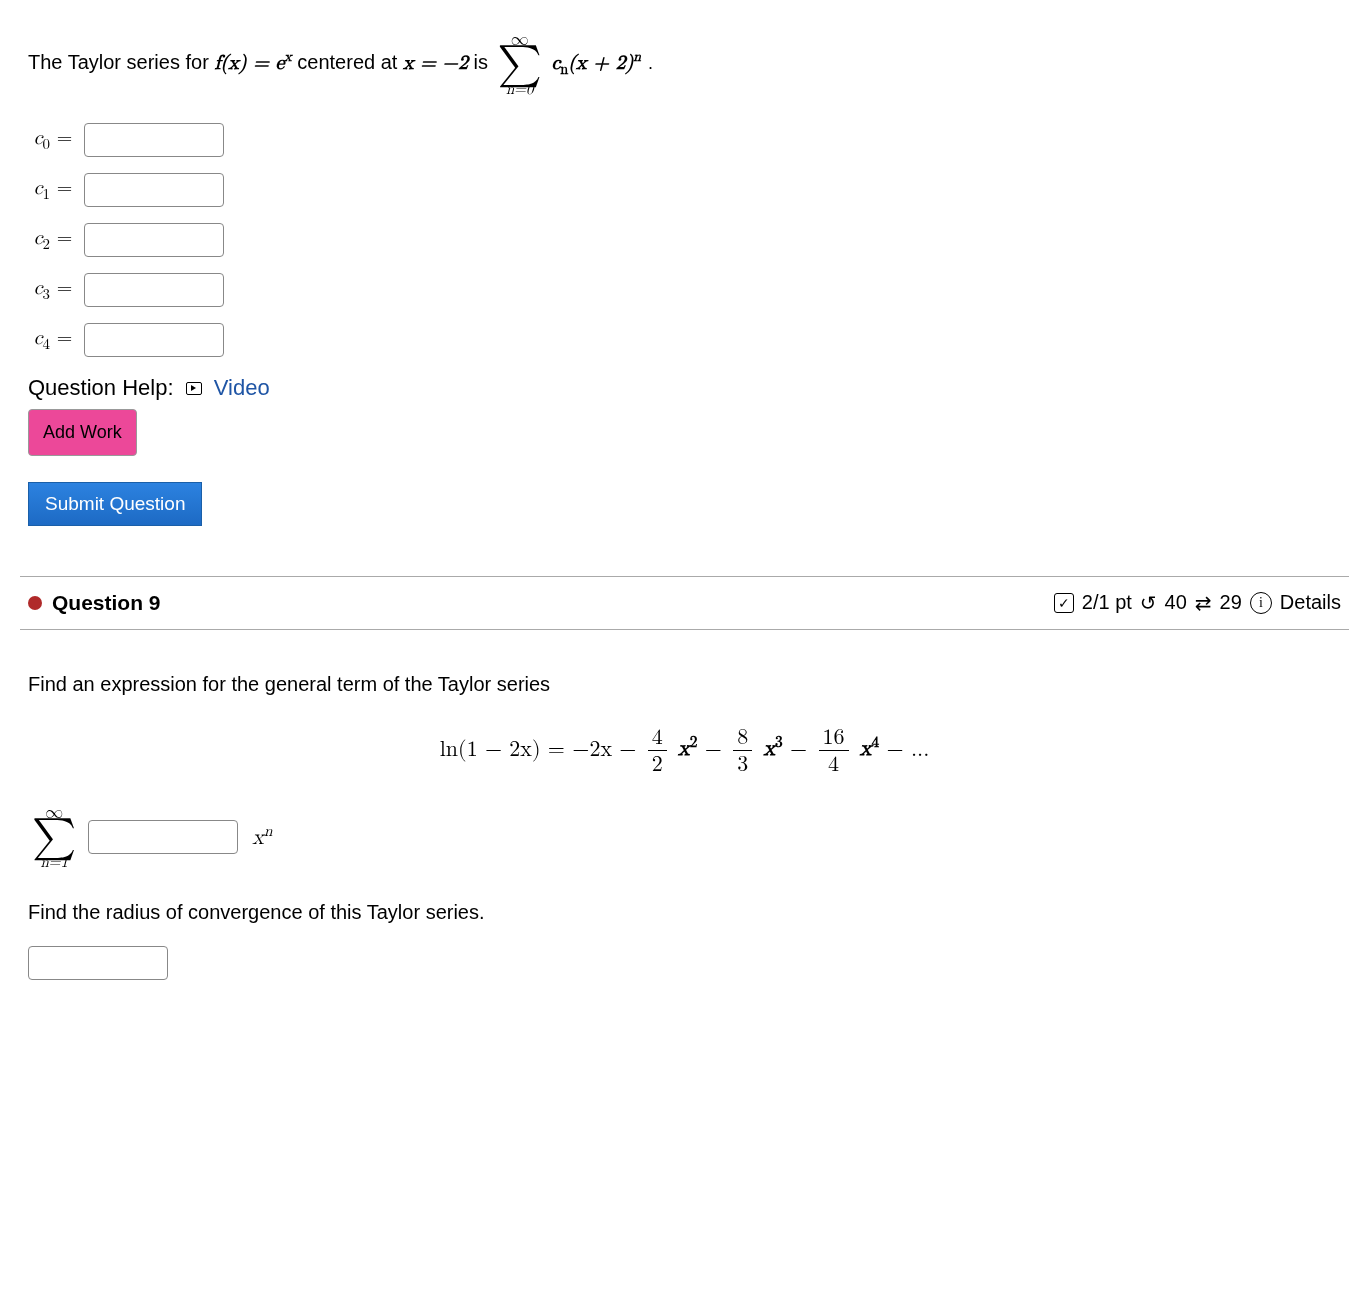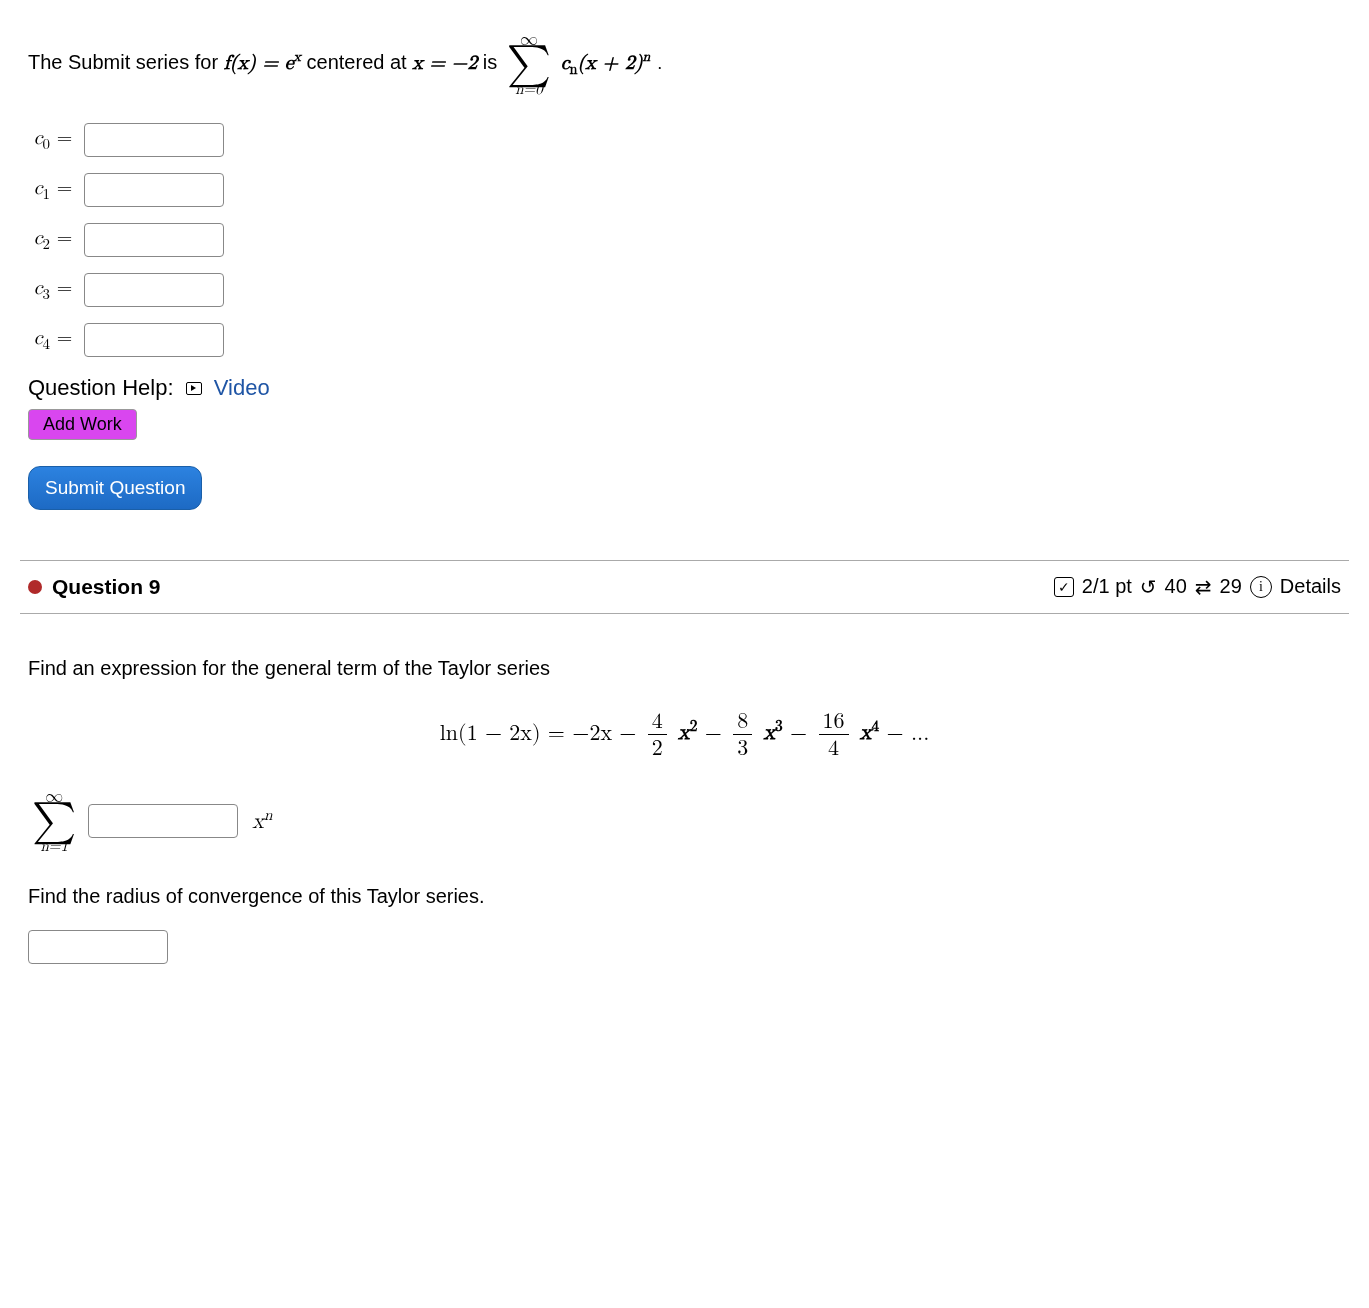--- a/index.html
+++ b/index.html
@@ -103,34 +103,34 @@
       content: "";
       position: absolute;
       left: 4px;
       top: 2px;
       border-left: 5px solid #000;
       border-top: 3.5px solid transparent;
       border-bottom: 3.5px solid transparent;
     }
     .add-work-btn {
       margin-top: 8px;
-      background: #d946ef;
+      background: #ec4899;
       border: 1px solid #999;
       border-radius: 4px;
-      padding: 4px 14px;
+      padding: 12px 14px;
       font-size: 18px;
       cursor: pointer;
     }
     .submit-btn {
       margin-top: 26px;
       background: #2176d2;
       background: linear-gradient(#2c82e0, #1d6ac4);
       color: #fff;
       border: 1px solid #1a5fa8;
-      border-radius: 12px;
+      border-radius: 0;
       padding: 10px 16px;
       font-size: 19px;
       cursor: pointer;
     }
     .question-header {
       display: flex;
       justify-content: space-between;
       align-items: center;
       border-top: 1px solid #aaa;
       border-bottom: 1px solid #aaa;
@@ -234,21 +234,21 @@
     .sub-small { font-size: 0.72em; vertical-align: sub; font-style: normal;}
     .q9-content {
       padding: 28px 8px 0 8px;
     }
   </style>
 </head>
 <body>
 
 <div class="main-content">
   <div class="problem-text">
-    <span>The Submit series for </span>
+    <span>The Taylor series for </span>
     <span class="math"><span>f(x) = e</span><span class="sup">x</span></span>
     <span> centered at </span>
     <span class="math">x = −2</span>
     <span> is </span>
     <span class="sum-expr">
       <div class="sum-top">∞</div>
       <div class="sum-sym">∑</div>
       <div class="sum-bot">n=0</div>
     </span>
     <span class="math">

